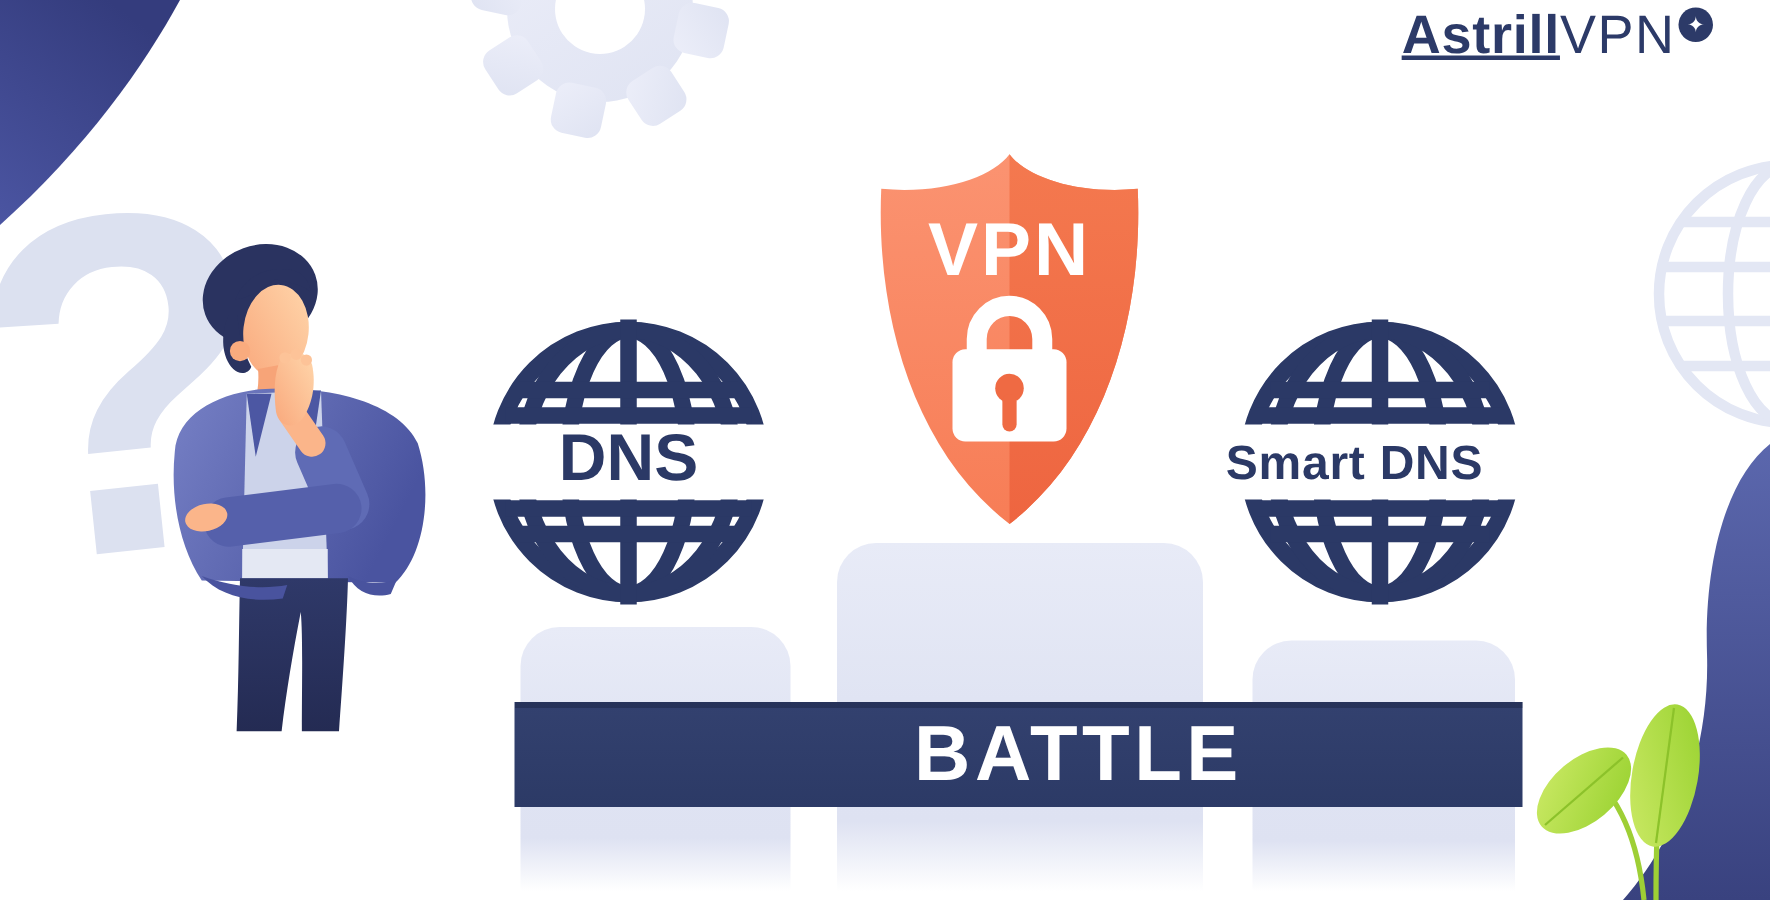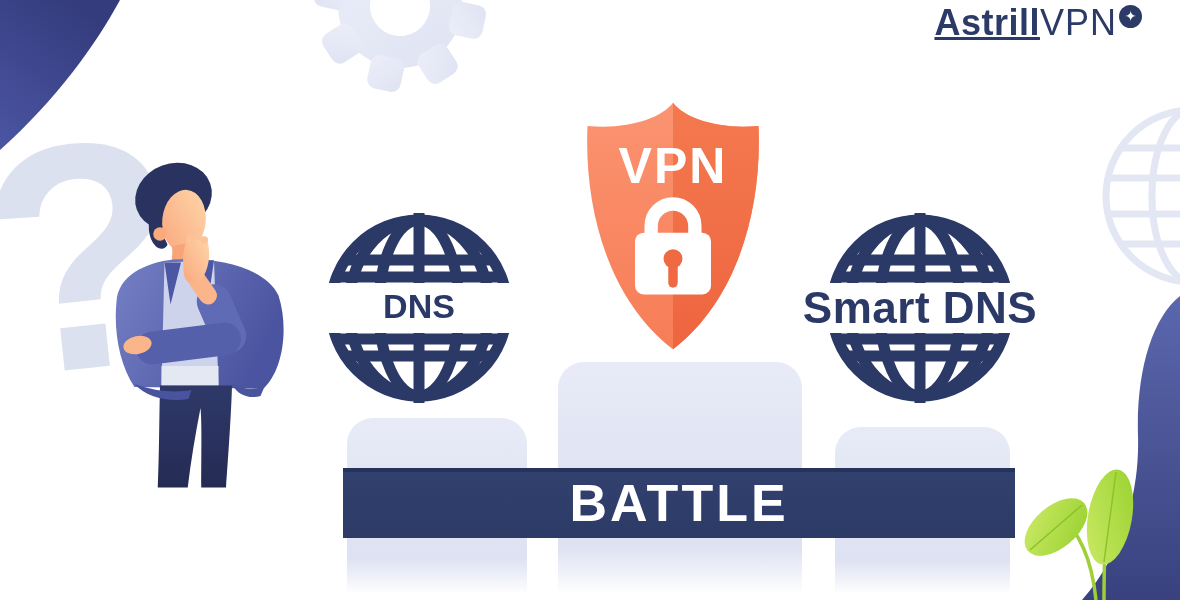--- a/index.html
+++ b/index.html
@@ -20,27 +20,27 @@
           background:linear-gradient(180deg,#e8ebf7 0%,#e0e4f3 45%,#dee2f2 80%,rgba(222,226,242,0) 100%);}
   #pillar-left{left:347px;top:418px;width:180px;height:176px;}
   #pillar-center{left:558px;top:362px;width:244px;height:232px;}
   #pillar-right{left:835px;top:427px;width:175px;height:167px;}
 
   
   #banner{left:343px;top:468px;width:672px;height:70px;z-index:5;
           background:linear-gradient(180deg,#33416f 0%,#2c3a66 100%);
           box-shadow:inset 0 4px 0 rgba(18,26,52,0.35);}
   #banner .label{width:100%;height:70px;line-height:70px;text-align:center;color:#ffffff;
-          font-size:52px;font-weight:700;letter-spacing:3px;}
+          font-size:52px;font-weight:700;letter-spacing:3px;padding-left:40px;}
 
   
   .globe{z-index:6;}
   .globe-label{z-index:7;text-align:center;font-weight:700;color:#2b3966;}
-  #dns-label{left:319px;top:284px;width:200px;height:44px;line-height:44px;font-size:34px;}
-  #smartdns-label{left:800px;top:286px;width:240px;height:44px;line-height:44px;font-size:44px;letter-spacing:0.5px;}
+  #dns-label{left:319px;top:284px;width:200px;height:44px;line-height:44px;font-size:44px;}
+  #smartdns-label{left:783px;top:286px;width:240px;height:44px;line-height:44px;font-size:32px;letter-spacing:0.5px;}
 
   
   #shield{left:578px;top:97px;z-index:6;}
   #vpn-label{left:578px;top:138px;width:190px;height:56px;line-height:56px;z-index:7;
              text-align:center;color:#ffffff;font-size:50px;font-weight:700;letter-spacing:2px;}
 
   
   #logo{top:2px;right:38px;z-index:8;font-size:36px;color:#2c3a68;white-space:nowrap;}
   #logo .bold{font-weight:700;letter-spacing:0.5px;text-decoration:underline;}
   #logo .light{font-weight:400;letter-spacing:1px;}

